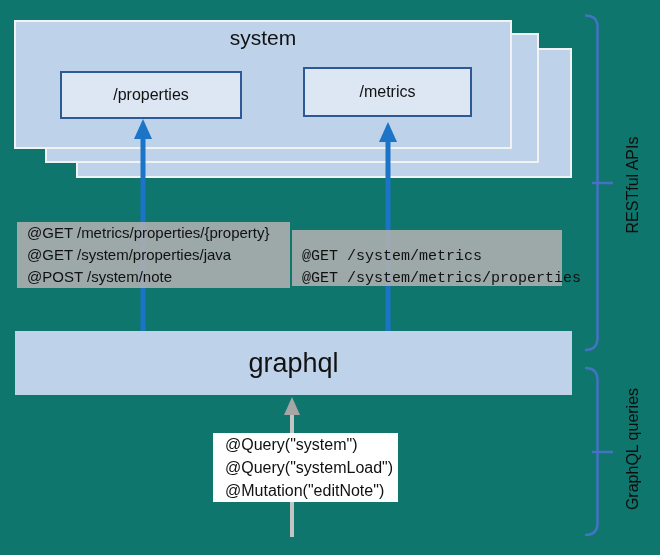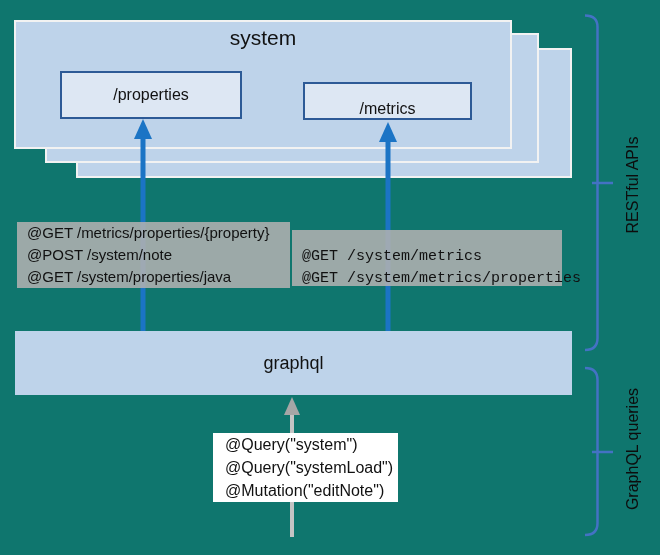--- a/index.html
+++ b/index.html
@@ -40,31 +40,31 @@
     background: #dde7f3;
     border: 2px solid #2d5a96;
     box-sizing: border-box;
     display: flex;
     align-items: center;
     justify-content: center;
     font-size: 16px;
     color: #111;
   }
   .endpoint-properties { left: 60px;  top: 71px; width: 182px; height: 48px; }
-  .endpoint-metrics    { left: 303px; top: 82px; width: 169px; height: 38px; align-items: flex-end; }
+  .endpoint-metrics    { left: 303px; top: 67px; width: 169px; height: 50px; }
 
   
   .graphql-bar {
     position: absolute;
     left: 15px; top: 331px; width: 557px; height: 64px;
     background: #bed3ea;
     display: flex;
     align-items: center;
     justify-content: center;
-    font-size: 18px;
+    font-size: 27px;
     color: #111;
   }
 
   
   svg.overlay {
     position: absolute;
     left: 0; top: 0;
     width: 660px; height: 555px;
     pointer-events: none;
   }
@@ -147,22 +147,22 @@
     </g>
 
     <g stroke="#4472c4" stroke-width="2.5" fill="none">
       <path d="M 585 368 Q 597.5 368 597.5 380 L 597.5 523 Q 597.5 535 585 535"></path>
       <path d="M 592 452 L 613 452"></path>
     </g>
   </svg>
 
   <div class="annotation gray-note note-properties">
     <span class="line">@GET /metrics/properties/{property}</span>
+    <span class="line">@GET /system/properties/java</span>
     <span class="line">@POST /system/note</span>
-    <span class="line">@GET /system/properties/java</span>
   </div>
   <div class="annotation gray-note note-metrics">
     <span class="line">@GET /system/metrics</span>
     <span class="line">@GET /system/metrics/properties</span>
   </div>
 
   <div class="annotation white-note">
     <span class="line">@Query("system")</span>
     <span class="line">@Query("systemLoad")</span>
     <span class="line">@Mutation("editNote")</span>

